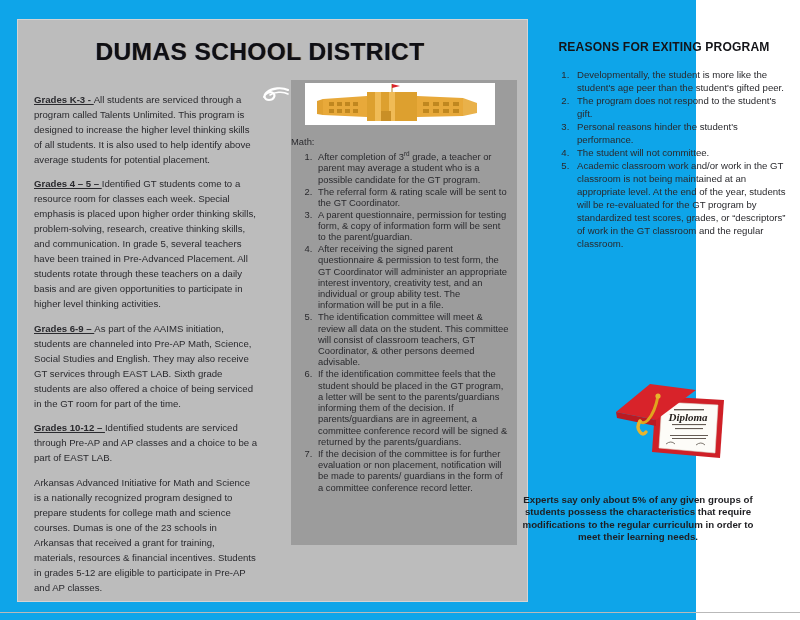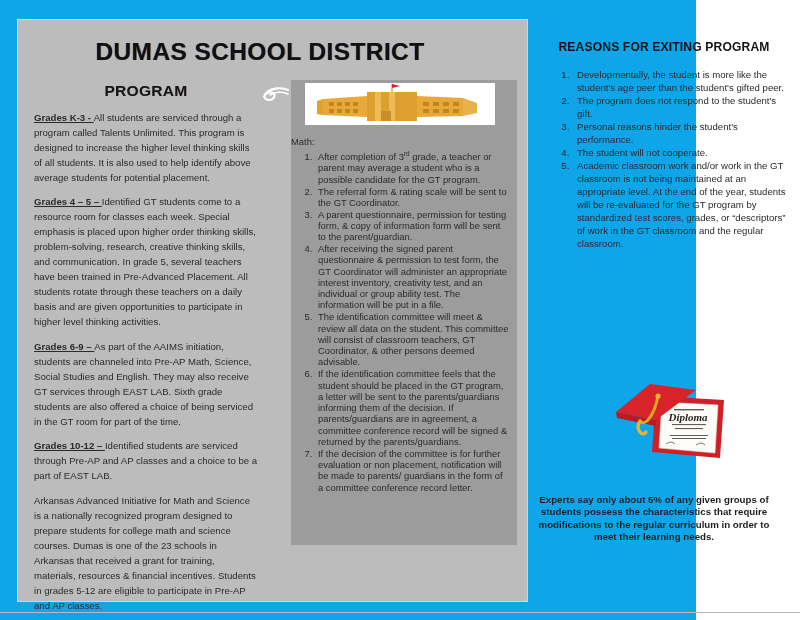--- a/index.html
+++ b/index.html
@@ -161,21 +161,21 @@
   
   #diploma-art {
     position: absolute;
     left: 612px; top: 374px;
     width: 118px; height: 98px;
   }
 
   
   #experts-note {
     position: absolute;
-    left: 528px; top: 494px;
+    left: 512px; top: 494px;
     width: 252px;
     font-size: 9.7px;
     line-height: 12.4px;
     font-weight: bold;
     text-align: center;
     color: #1f1f23;
   }
 
   sup { font-size: 0.68em; vertical-align: super; }
 </style>
@@ -191,21 +191,20 @@
   <div id="district-title">DUMAS SCHOOL DISTRICT</div>
 
   <div id="squiggle">
     <svg width="30" height="22" viewBox="0 0 30 22">
       <path d="M26,4 C20,1 10,2 5,6 C1,9 2,14 7,14 C12,14 14,9 11,7 C8,5 3,7 2,11" fill="none" stroke="#ffffff" stroke-width="2.1" stroke-linecap="round"></path>
       <path d="M26,8 C21,5 12,6 8,9" fill="none" stroke="#ffffff" stroke-width="1.6" stroke-linecap="round"></path>
     </svg>
   </div>
 
   <div id="left-col">
-    <div id="program-heading">PROGRAM</div>
 
     <p class="para"><span class="lead">Grades K-3 - </span><span>All students are serviced through a program called Talents Unlimited.  This program is designed to increase the higher level thinking skills of all students.  It is also used to help identify above average students for potential placement.</span></p>
 
     <p class="para"><span class="lead">Grades 4 – 5 – </span><span>Identified GT students come to a resource room for classes each week.  Special emphasis is placed upon higher order thinking skills, problem-solving, research, creative thinking skills, and communication.  In grade 5, several teachers have been trained in Pre-Advanced Placement.  All students rotate through these teachers on a daily basis and are given opportunities to participate in higher level thinking activities.</span></p>
 
     <p class="para"><span class="lead">Grades 6-9 – </span><span>As part of the AAIMS initiation, students are channeled into Pre-AP Math, Science, Social Studies and English.  They may also receive GT services through EAST LAB.  Sixth grade students are also offered a choice of being serviced in the GT room for part of the time.</span></p>
 
     <p class="para"><span class="lead">Grades 10-12 – </span><span>Identified students are serviced through Pre-AP and AP classes and a choice to be a part of EAST LAB.</span></p>
 
 
@@ -268,21 +267,21 @@
       <li>If the decision of the committee is for further evaluation or non placement, notification will be made to parents/ guardians in the form of a committee conference record letter.</li>
     </ol>
   </div>
 
   <div id="right-col">
     <div id="reasons-heading">REASONS FOR EXITING PROGRAM</div>
     <ol class="reasons">
       <li>Developmentally, the student is more like the student's age peer than the student's gifted peer.</li>
       <li>The program does not respond to the student's gift.</li>
       <li>Personal reasons hinder the student's performance.</li>
-      <li>The student will not cooperate.</li>
+      <li>The student will not committee.</li>
       <li>Academic classroom work and/or work in the GT classroom is not being maintained at an appropriate level.  At the end of the year, students will be re-evaluated for the GT program by standardized test scores, grades, or “descriptors” of work in the GT classroom and the regular classroom.</li>
     </ol>
   </div>
 
   <div id="diploma-art">
     <svg width="118" height="98" viewBox="0 0 118 98">
 
       <polygon points="44,22 112,26 108,84 40,78" fill="#cf2027"></polygon>
       <polygon points="50,28 106,31 103,79 47,74" fill="#fdfcf8" stroke="#ddd8cc" stroke-width="0.6"></polygon>
       <g fill="#4a4038" opacity="0.85">

